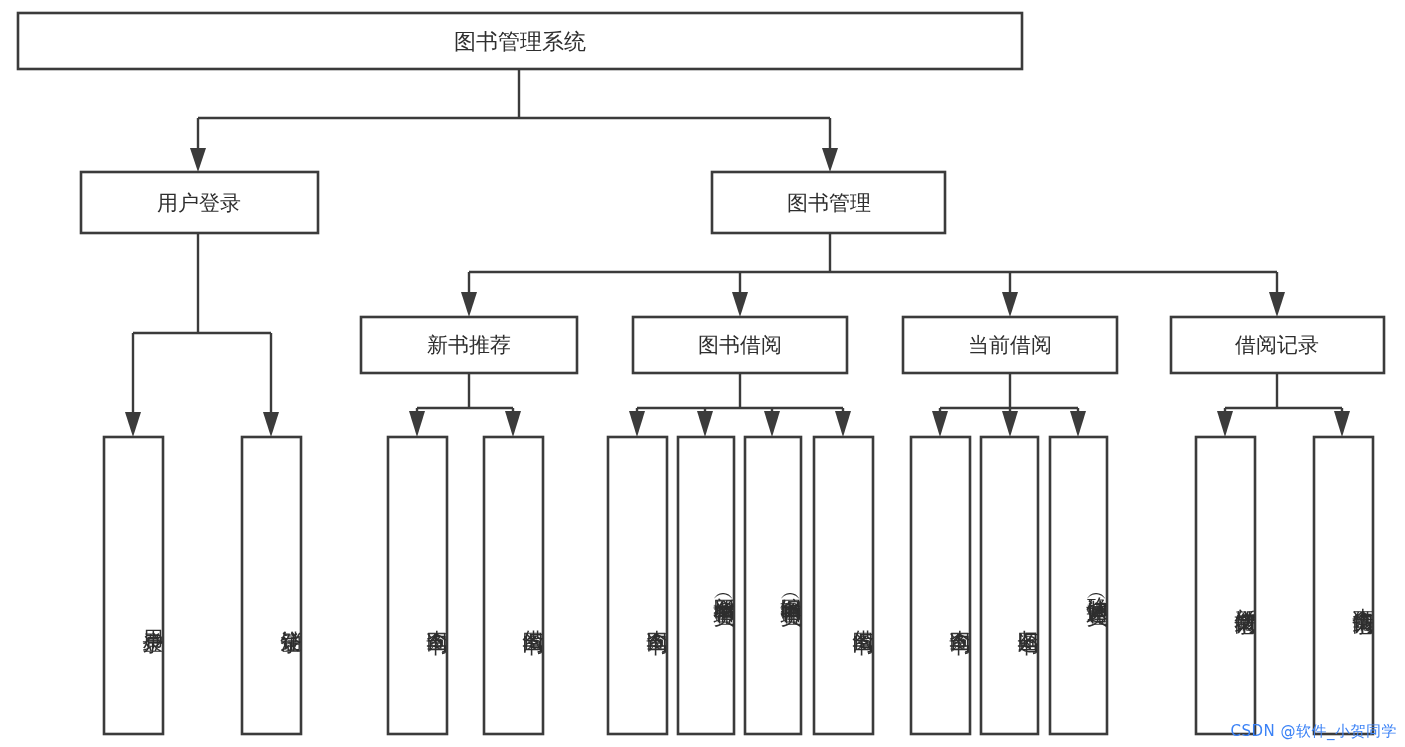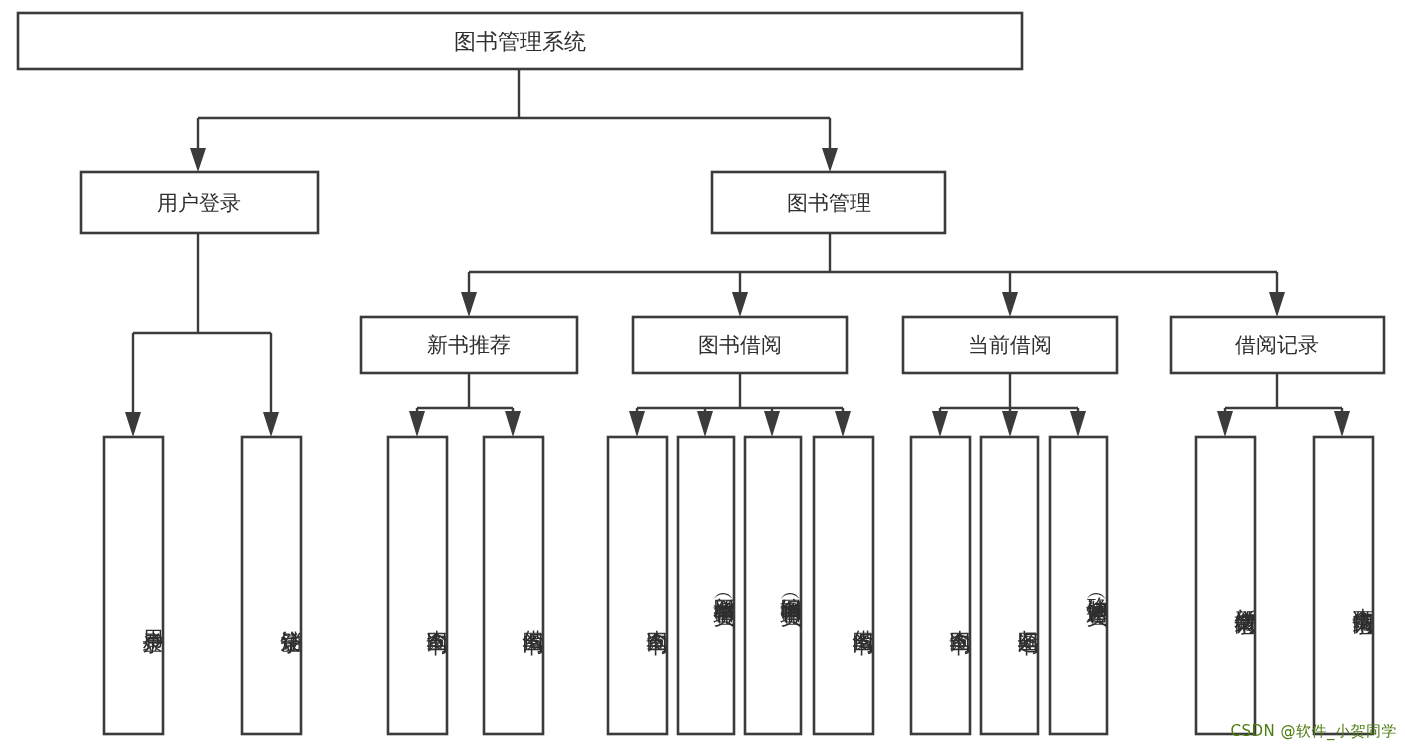--- a/index.html
+++ b/index.html
@@ -67,21 +67,21 @@
     justify-content: center;
     white-space: nowrap;
     pointer-events: none;
   }
   .watermark {
     position: absolute;
     right: 8px;
     bottom: 6px;
     font-family: "DejaVu Sans", "Liberation Sans", sans-serif;
     font-size: 15px;
-    color: #4d7c0f;
+    color: #3b82f6;
     letter-spacing: 0.5px;
     white-space: nowrap;
   }
 </style>
 </head>
 <body>
 
 <div id="diagram-root">
 
   <svg class="diagram-canvas" viewBox="0 0 1405 747" xmlns="http://www.w3.org/2000/svg">

